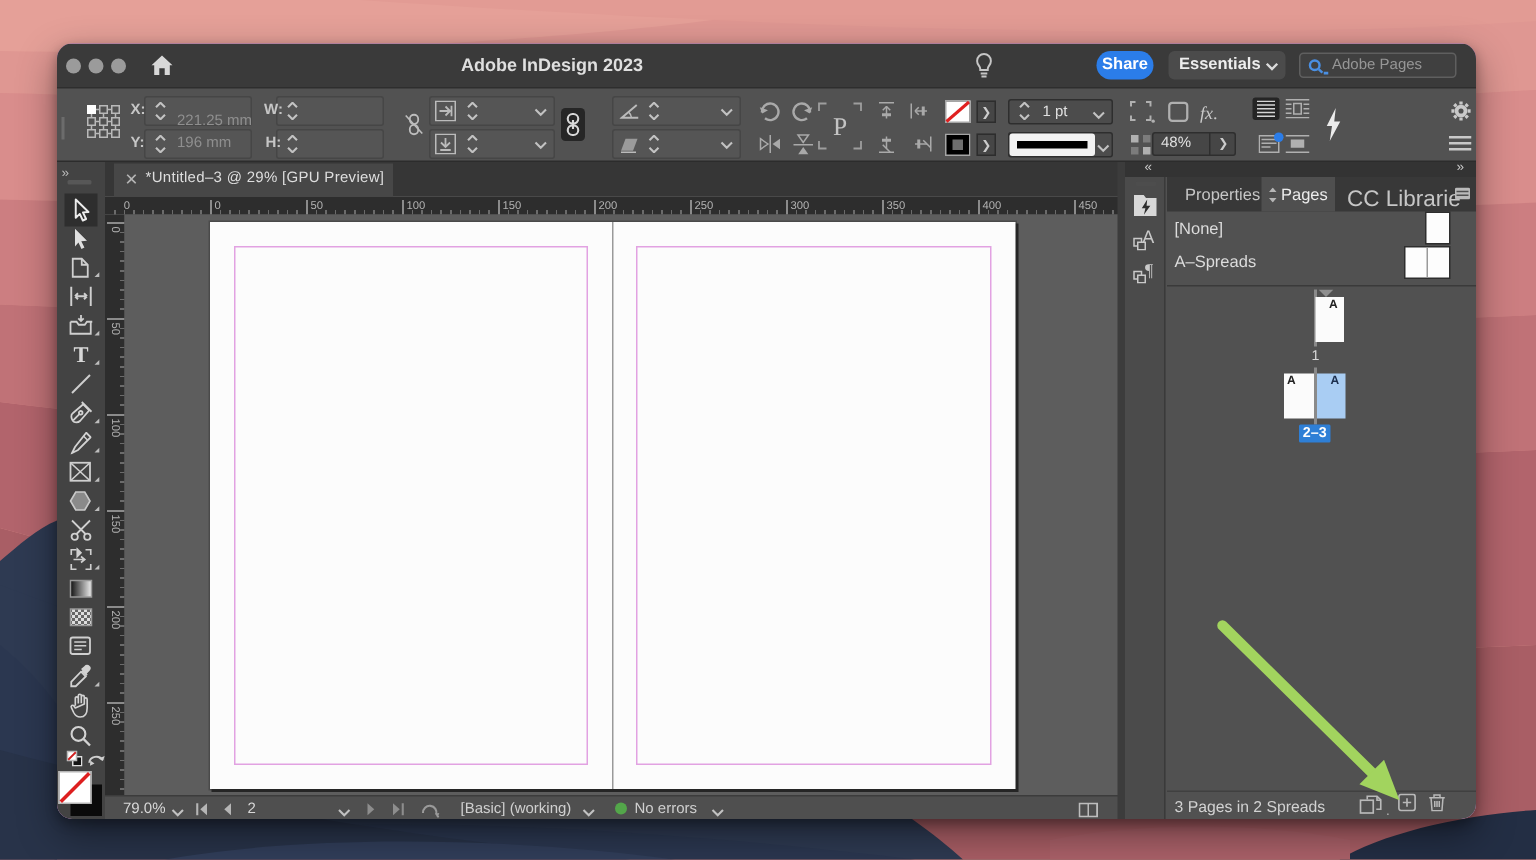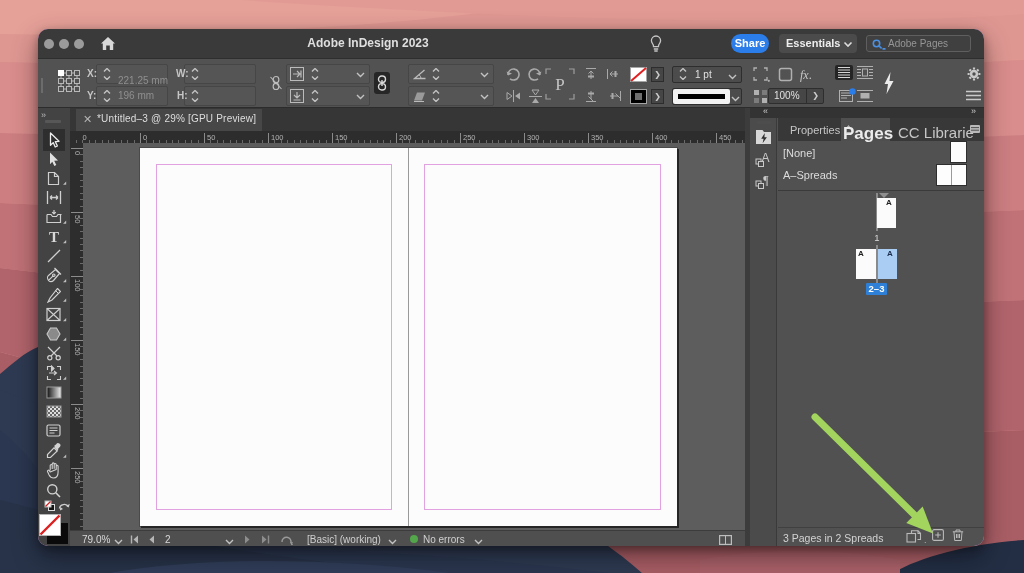--- a/index.html
+++ b/index.html
@@ -288,21 +288,21 @@
     <svg class="abs" style="left:715px;top:30px" width="15" height="15" viewBox="0 0 15 15">
         <g fill="#b0b0b0">
           <rect x="1" y="1" width="5" height="5"></rect>
           <rect x="9" y="1" width="5" height="5" fill-opacity="0.45"></rect>
           <rect x="1" y="9" width="5" height="5" fill-opacity="0.45"></rect>
           <rect x="9" y="9" width="5" height="5"></rect>
         </g>
       </svg>
 
     <div class="abs" style="left:730px;top:29px;width:56px;height:16px;background:#464646;border:1px solid #2e2e2e;border-radius:2px"></div>
-    <div class="abs" style="left:736px;top:31px;font-size:10px;color:#e0e0e0">100%</div>
+    <div class="abs" style="left:736px;top:31px;font-size:10px;color:#e0e0e0">48%</div>
     <div class="abs" style="left:768px;top:29px;width:18px;height:16px;border-left:1px solid #2e2e2e;color:#ccc;font-size:8px;text-align:center;line-height:16px">❯</div>
 
     <div class="abs" style="left:797px;top:6px;width:18px;height:15px;background:#252525;border-radius:2px"></div>
     <svg class="abs" style="left:800px;top:8px" width="12" height="11" viewBox="0 0 12 11">
         <g stroke="#d5d5d5">
           <path d="M0 0.5 h12 M0 3 h12 M0 5.5 h12 M0 8 h12 M0 10.5 h12"></path>
         </g>
       </svg>
     <svg class="abs" style="left:819px;top:7px" width="16" height="13" viewBox="0 0 16 13">
         <g stroke="#b0b0b0">
@@ -755,21 +755,21 @@
         <rect x="1" y="8" width="5" height="5" fill="none" stroke="#c9c9c9"></rect>
         <rect x="3.5" y="10.5" width="5" height="5" fill="#4b4b4b" stroke="#c9c9c9"></rect>
       </svg>
 
     <div class="abs" style="left:28px;top:10px;width:206px;height:23px;background:#383838"></div>
     <div class="abs" style="left:91px;top:10px;width:49px;height:23px;background:#4f4f4f"></div>
     <div class="abs" style="left:40px;top:16px;font-size:11px;color:#c6c6c6">Properties</div>
     <svg class="abs" style="left:95px;top:17px" width="7" height="10" viewBox="0 0 7 10">
         <path d="M3.5 0 L6 3 H1 Z M3.5 10 L1 7 H6 Z" fill="#b5b5b5"></path>
       </svg>
-    <div class="abs" style="left:93px;top:16px;font-size:17px;font-weight:bold;color:#ececec">Pages</div>
+    <div class="abs" style="left:104px;top:16px;font-size:11px;font-weight:normal;color:#ececec">Pages</div>
     <div class="abs" style="left:148px;top:16px;font-size:15px;color:#c6c6c6">CC Librarie</div>
     <svg class="abs" style="left:220px;top:17px" width="10" height="8" viewBox="0 0 10 8">
         <rect x="0" y="0" width="10" height="8" rx="1" fill="#b9b9b9"></rect>
         <path d="M1 2.6 h8 M1 5.2 h8" stroke="#4f4f4f" stroke-width="1"></path>
       </svg>
 
     <div class="abs" style="left:33px;top:39px;font-size:11px;color:#dcdcdc">[None]</div>
     <div class="abs" style="left:201px;top:34px;width:15px;height:20px;background:#fdfdfd;box-shadow:0 0 0 1px #2e2e2e"></div>
     <div class="abs" style="left:33px;top:61px;font-size:11px;color:#dcdcdc">A–Spreads</div>
     <div class="abs" style="left:187px;top:57px;width:29px;height:20px;background:#fdfdfd;box-shadow:0 0 0 1px #2e2e2e"></div>

